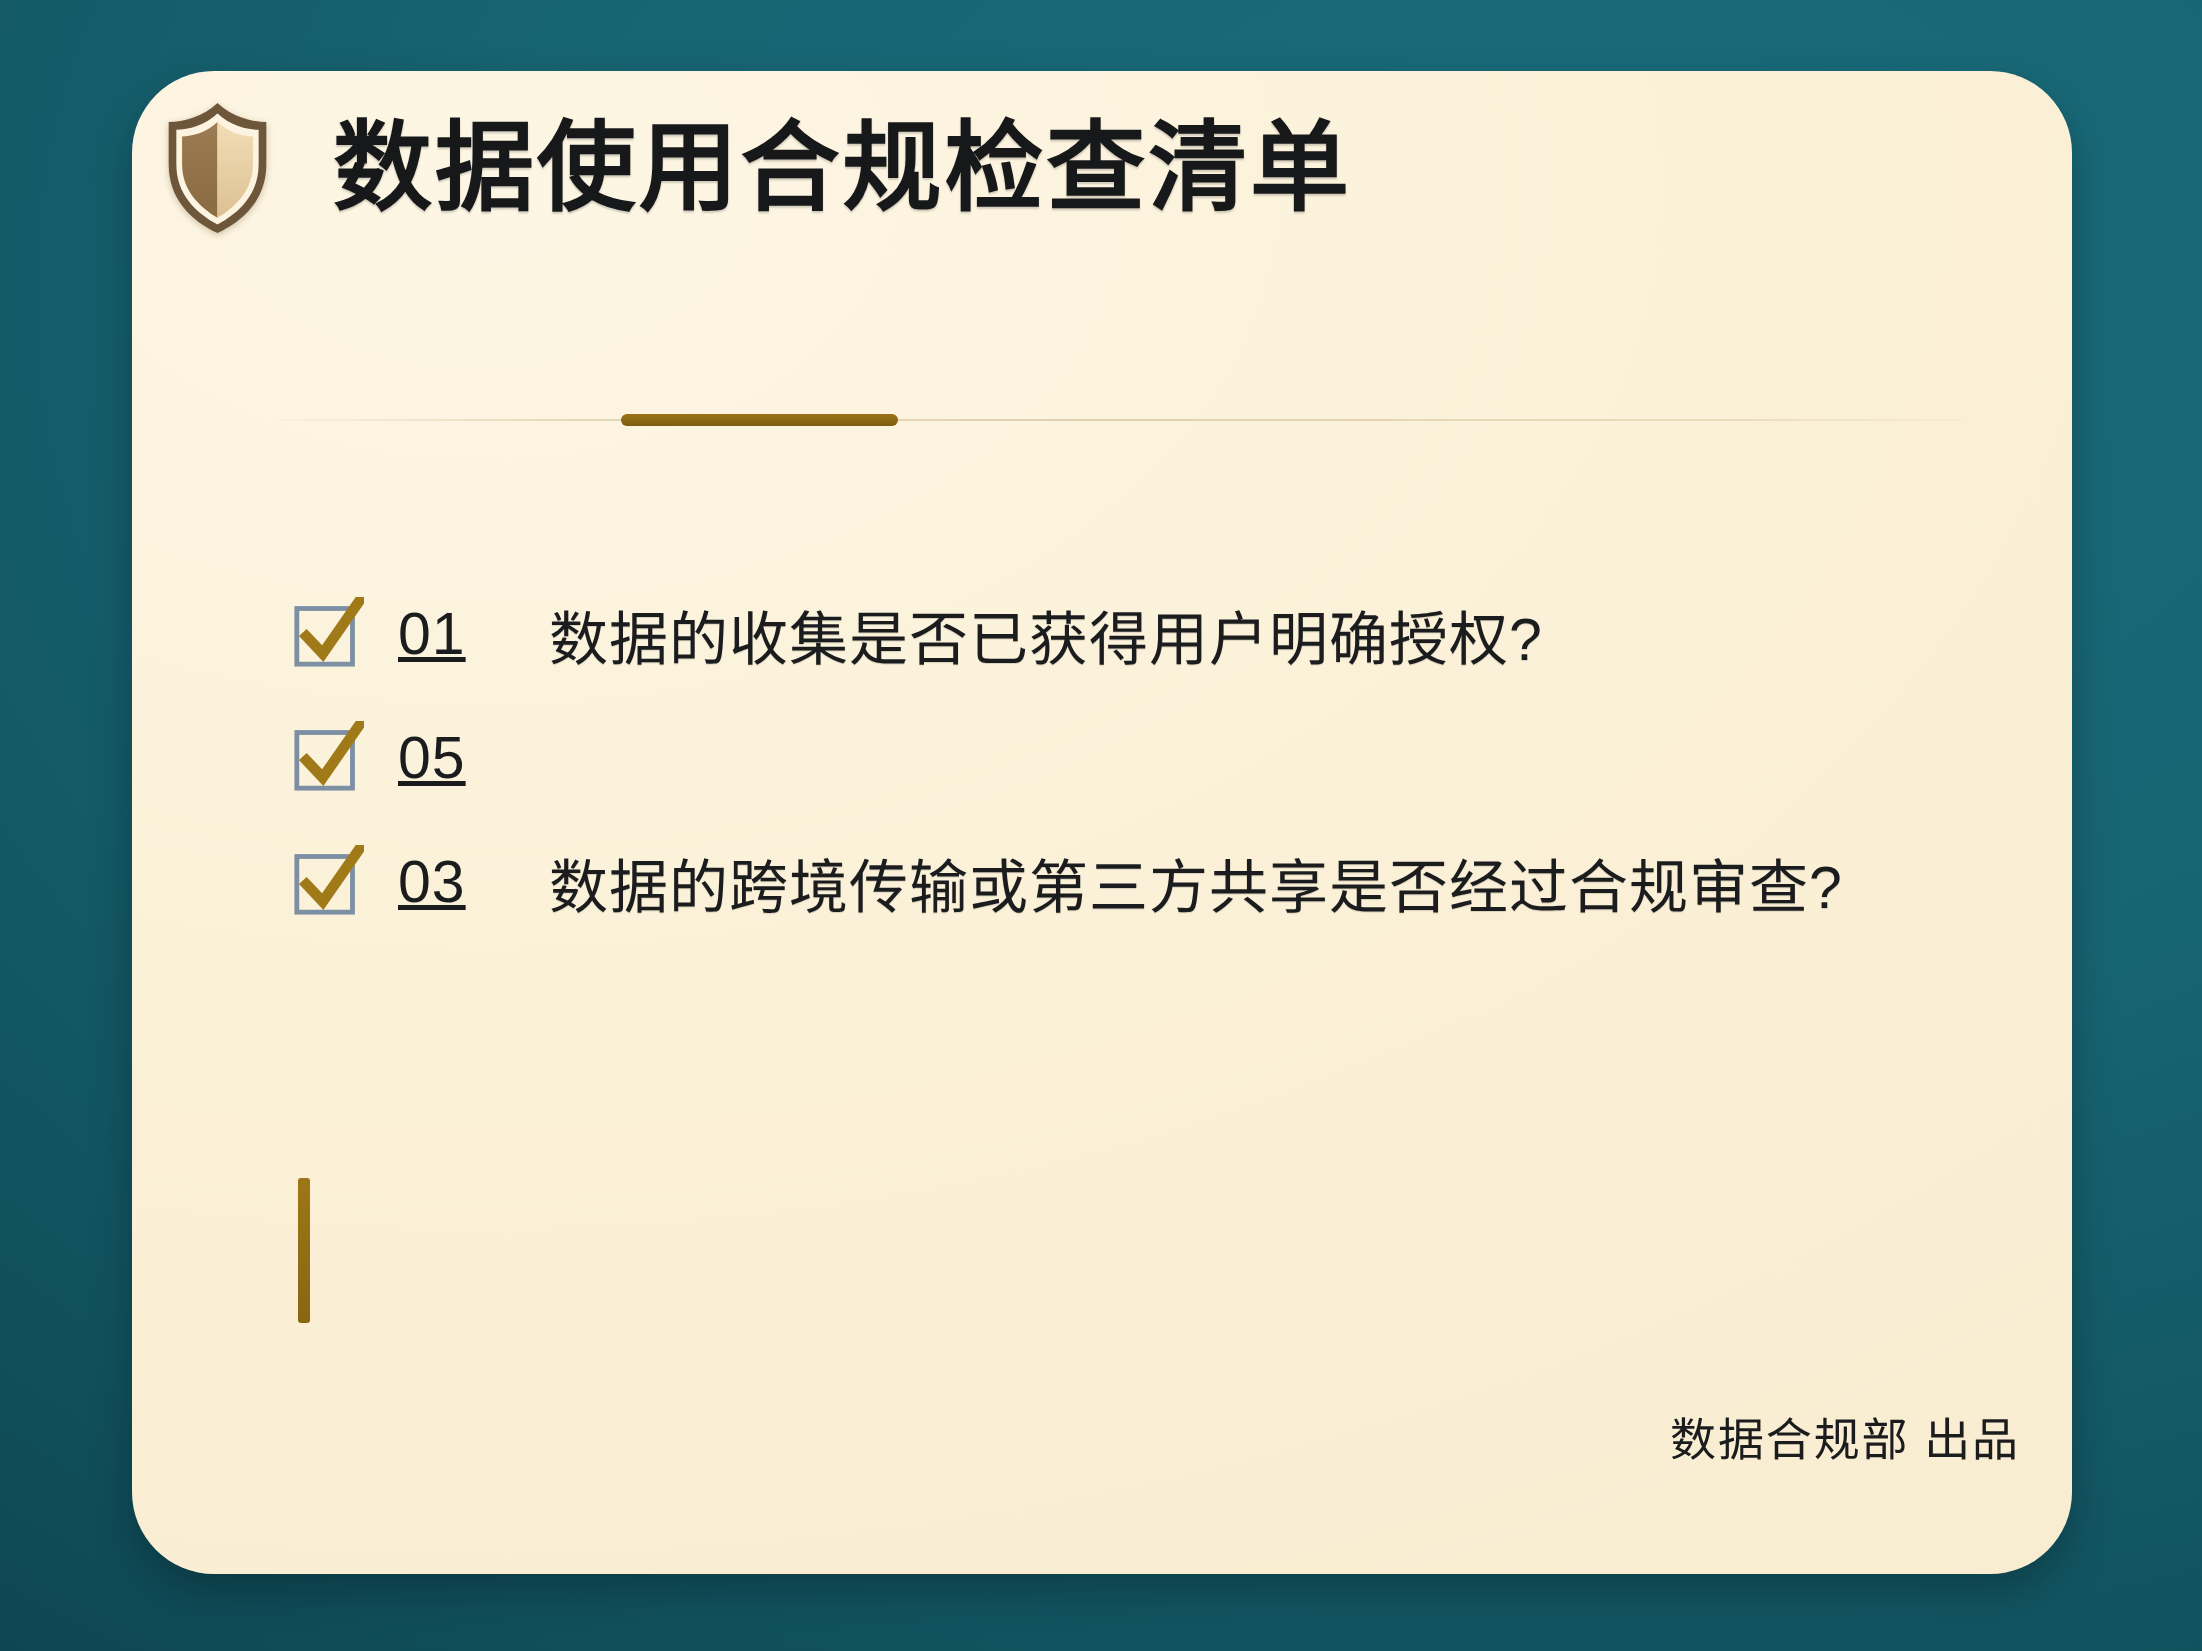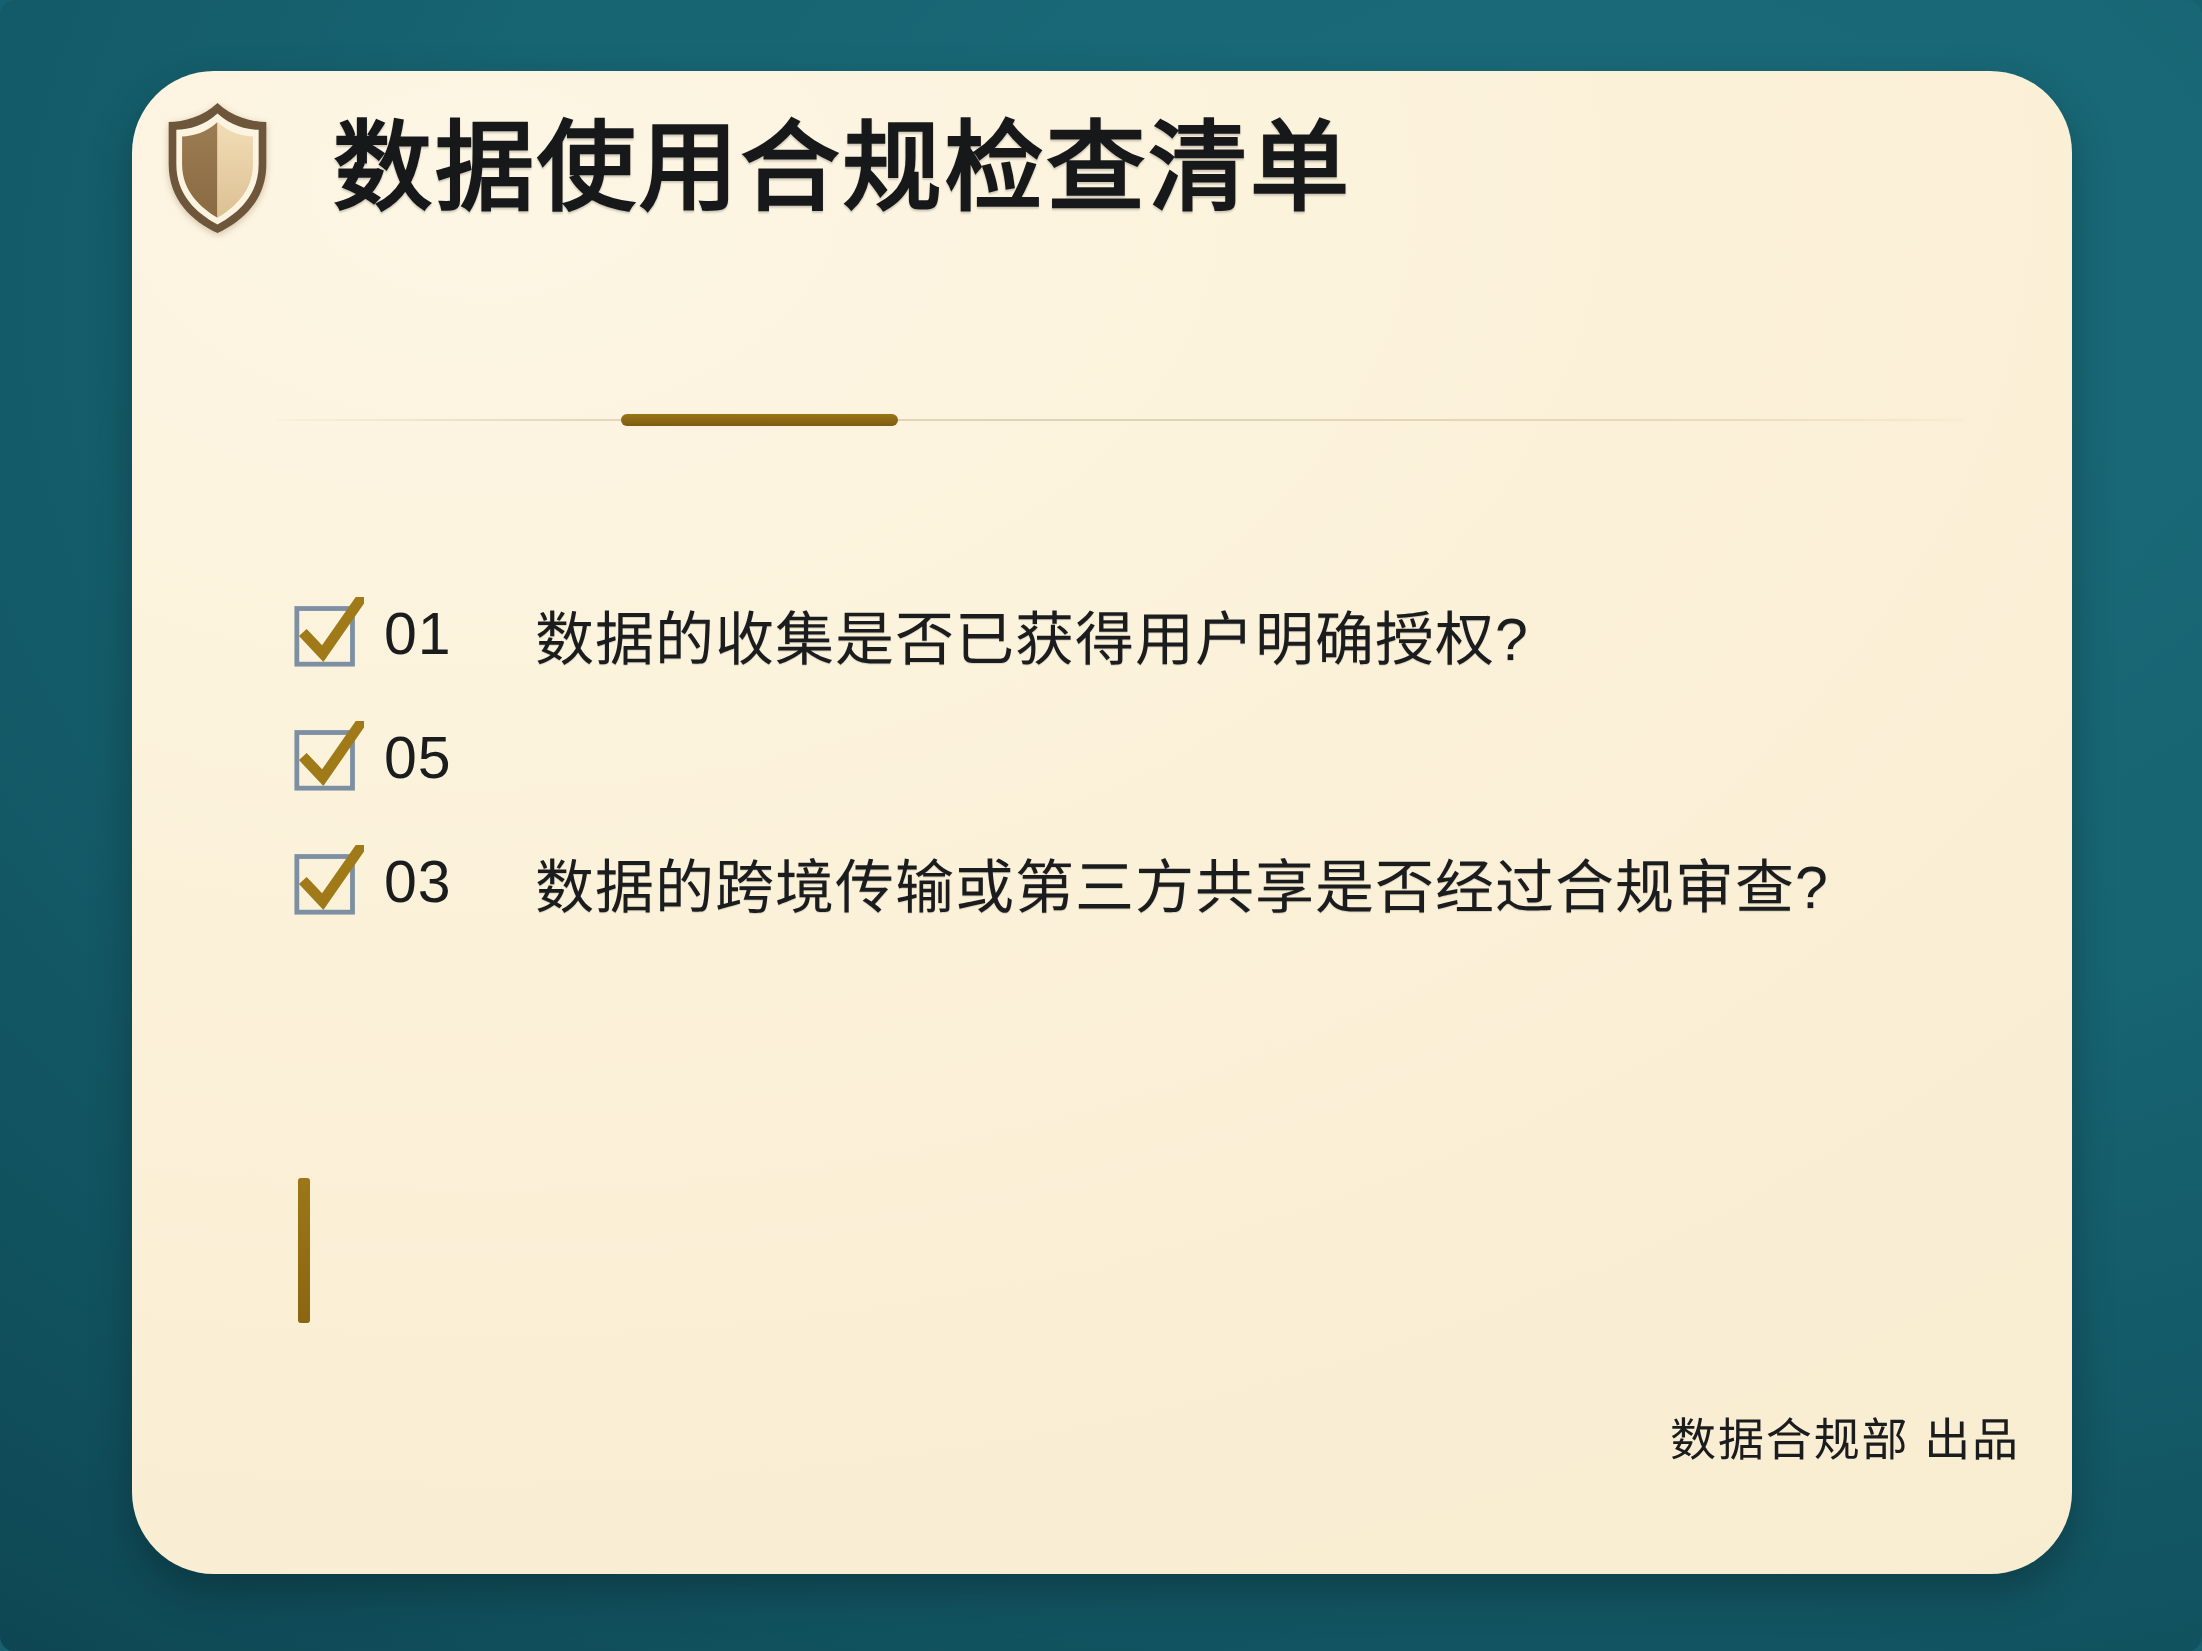--- a/index.html
+++ b/index.html
@@ -16,21 +16,20 @@
     background: #17606f;
   }
 
   #stage {
     position: relative;
     width: 2202px;
     height: 1652px;
     background:
       radial-gradient(120% 110% at 72% 18%, #1a6c7c 0%, #176472 42%, #11525f 78%, #0d4450 100%);
     overflow: hidden;
-    border-radius: 16px;
   }
 
   
   .card {
     position: absolute;
     left: 132px;
     top: 71px;
     width: 1940px;
     height: 1503px;
     background:
@@ -118,23 +117,24 @@
     flex: 0 0 auto;
     display: block;
     margin-top: -3.8px;
   }
 
   .item-number {
     font-size: 59px;
     font-weight: 400;
     color: #1b1c1e;
     letter-spacing: 1px;
-    margin-left: 20px;
+    margin-left: 34px;
     width: 107px;
     flex: 0 0 auto;
+    text-decoration: underline;
   }
 
   .item-text {
     font-size: 59px;
     font-weight: 500;
     color: #1b1c1e;
     letter-spacing: 1px;
     white-space: nowrap;
     margin-left: 44px;
     text-shadow: 0 1px 1px rgba(0,0,0,0.14);

